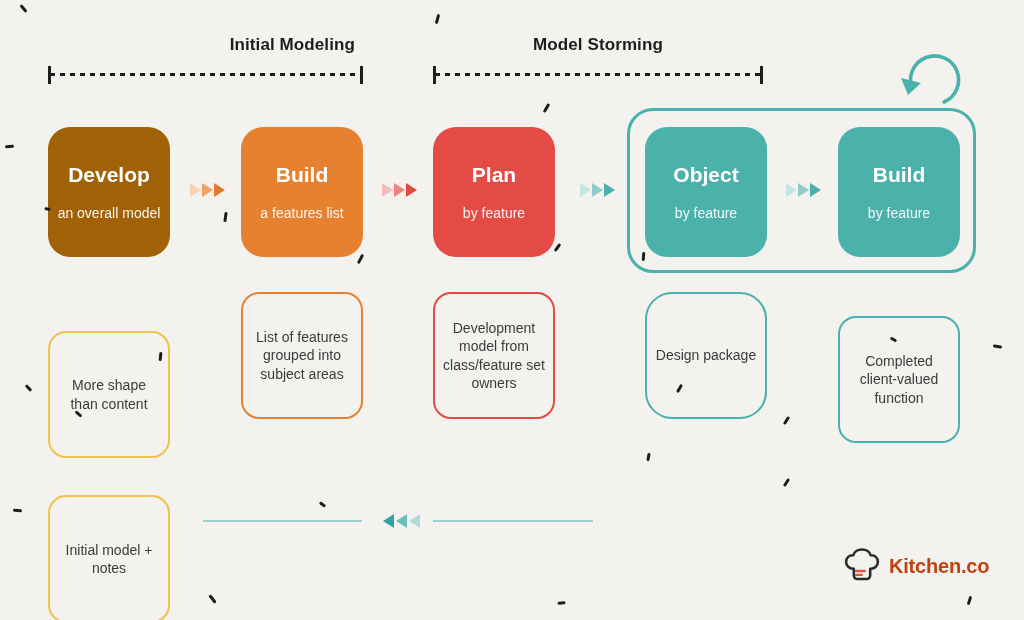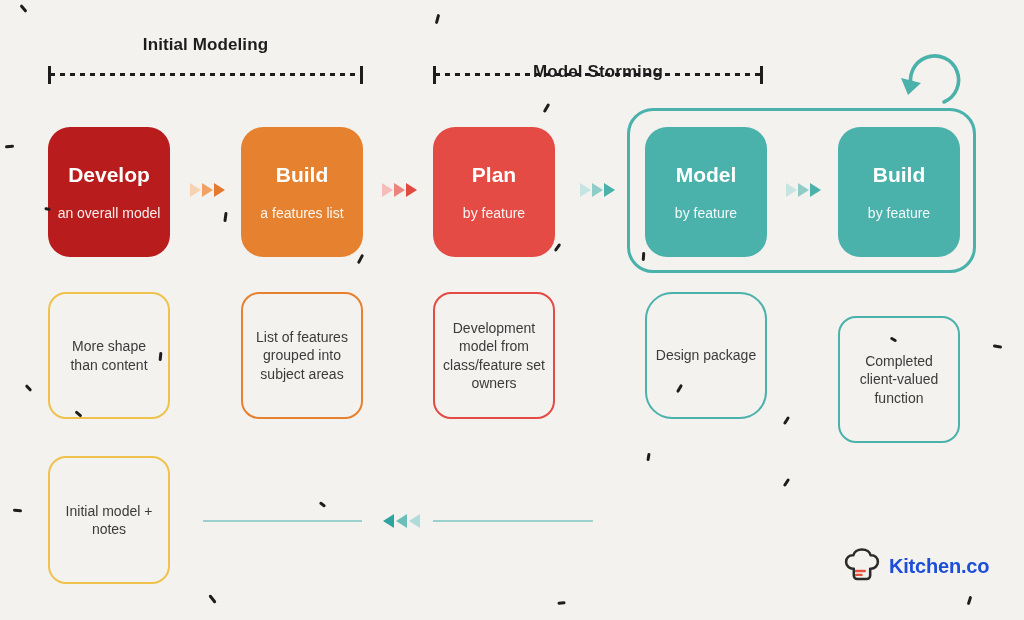--- a/index.html
+++ b/index.html
@@ -5,22 +5,22 @@
   html,body{margin:0;padding:0;}
   .stage{
     position:relative;width:1024px;height:620px;background:#F4F2EF;
     font-family:"Liberation Sans",sans-serif;overflow:hidden;
   }
   
   .section-label{
     position:absolute;top:35px;font-size:17px;font-weight:bold;color:#1D1D1D;
     text-align:center;letter-spacing:.1px;
   }
-  .sl1{left:48px;width:315px;}
-  .sl2{left:433px;width:330px;margin-top:27px;}
+  .sl1{left:40px;width:315px;text-align:right;}
+  .sl2{left:433px;width:330px;}
   .bracket{position:absolute;top:66px;height:18px;}
   .b1{left:48px;width:315px;}
   .b2{left:433px;width:330px;}
   .bracket .dash{
     position:absolute;left:2px;right:2px;top:7px;height:3px;
     background:repeating-linear-gradient(to right,#1D1D1D 0 5px,transparent 5px 10px);
   }
   .bracket .tick{position:absolute;top:0;width:3px;height:18px;background:#1D1D1D;}
   .bracket .tick.l{left:0;}
   .bracket .tick.r{right:0;}
@@ -34,52 +34,52 @@
   }
 
   
   .mc{
     position:absolute;top:127px;width:122px;height:130px;border-radius:22px;
     display:flex;flex-direction:column;align-items:center;justify-content:center;
     color:#fff;text-align:center;z-index:3;box-sizing:border-box;
   }
   .mc .t{font-size:21px;font-weight:bold;line-height:1.1;}
   .mc .s{font-size:14px;margin-top:18px;color:rgba(255,255,255,.92);}
-  .c1{left:48px;}  .c2{left:241px;} .c3{left:433px;} .c4{left:645px;} .c5{left:838px;}
-  .mc.c1{background:#b91c1c;} .mc.c2{background:#E5812F;} .mc.c3{background:#E34B44;}
+  .c1{left:48px;}  .c2{left:241px;} .c3{left:433px;border-radius:23px;} .c4{left:645px;} .c5{left:838px;}
+  .mc.c1{background:#a16207;} .mc.c2{background:#E5812F;} .mc.c3{background:#E34B44;}
   .mc.c4{background:#4AB1AB;} .mc.c5{background:#4AB1AB;}
 
   
   .oc{
     position:absolute;width:122px;border:2px solid;border-radius:18px;
     display:flex;align-items:center;justify-content:center;text-align:center;
     font-size:14px;line-height:1.3;color:#3B3B3B;padding:6px 8px;
     box-sizing:border-box;z-index:3;background:transparent;
   }
   .row2{top:292px;height:127px;}
   .row3{top:456px;height:128px;}
-  .oc.c1{border-color:#EFC24E;} .oc.c2{border-color:#E5812F;} .oc.c3{border-color:#E34B44;}
+  .oc.c1{border-color:#EFC24E;margin-top:39px;} .oc.c2{border-color:#E5812F;} .oc.c3{border-color:#E34B44;}
   .oc.c4{border-color:#4AB1AB;border-radius:27px;} .oc.c5{border-color:#4AB1AB;margin-top:24px;}
 
   
   .arrows{position:absolute;top:183px;display:flex;gap:1px;align-items:center;z-index:3;}
   .a1{left:190px;} .a2{left:382px;} .a3{left:580px;} .a4{left:786px;}
   .tri{width:0;height:0;border-top:7px solid transparent;border-bottom:7px solid transparent;display:block;}
   .tri-r{border-left:11px solid;}
   .tri-l{border-right:11px solid;}
   .ret-arrows{position:absolute;left:383px;top:514px;display:flex;gap:2px;z-index:3;}
 
   
   .ret-line{position:absolute;top:520px;height:2px;background:#9AD1CE;z-index:3;}
   .rl1{left:203px;width:159px;}
   .rl2{left:433px;width:160px;}
 
   
   .logo{position:absolute;left:842px;top:547px;display:flex;align-items:center;gap:7px;z-index:3;}
-  .logo-text{font-size:20px;font-weight:bold;color:#1d4ed8;letter-spacing:-.2px;}
+  .logo-text{font-size:20px;font-weight:bold;color:#c2410c;letter-spacing:-.2px;}
 
   
   .mark{position:absolute;width:3px;background:#1D1D1D;border-radius:2px;z-index:4;}
 </style>
 </head>
 <body>
 
 <div class="stage" id="stage">
 
   <div class="section-label sl1">Initial Modeling</div>
@@ -108,21 +108,21 @@
   </div>
   <div class="mc c2">
     <div class="t">Build</div>
     <div class="s">a features list</div>
   </div>
   <div class="mc c3">
     <div class="t">Plan</div>
     <div class="s">by feature</div>
   </div>
   <div class="mc c4">
-    <div class="t">Model</div>
+    <div class="t">Object</div>
     <div class="s">by feature</div>
   </div>
   <div class="mc c5">
     <div class="t">Build</div>
     <div class="s">by feature</div>
   </div>
 
   <div class="arrows a1">
       <span class="tri tri-r" style="border-left-color: rgb(246, 210, 178);"></span>
       <span class="tri tri-r" style="border-left-color: rgb(239, 162, 99);"></span>

